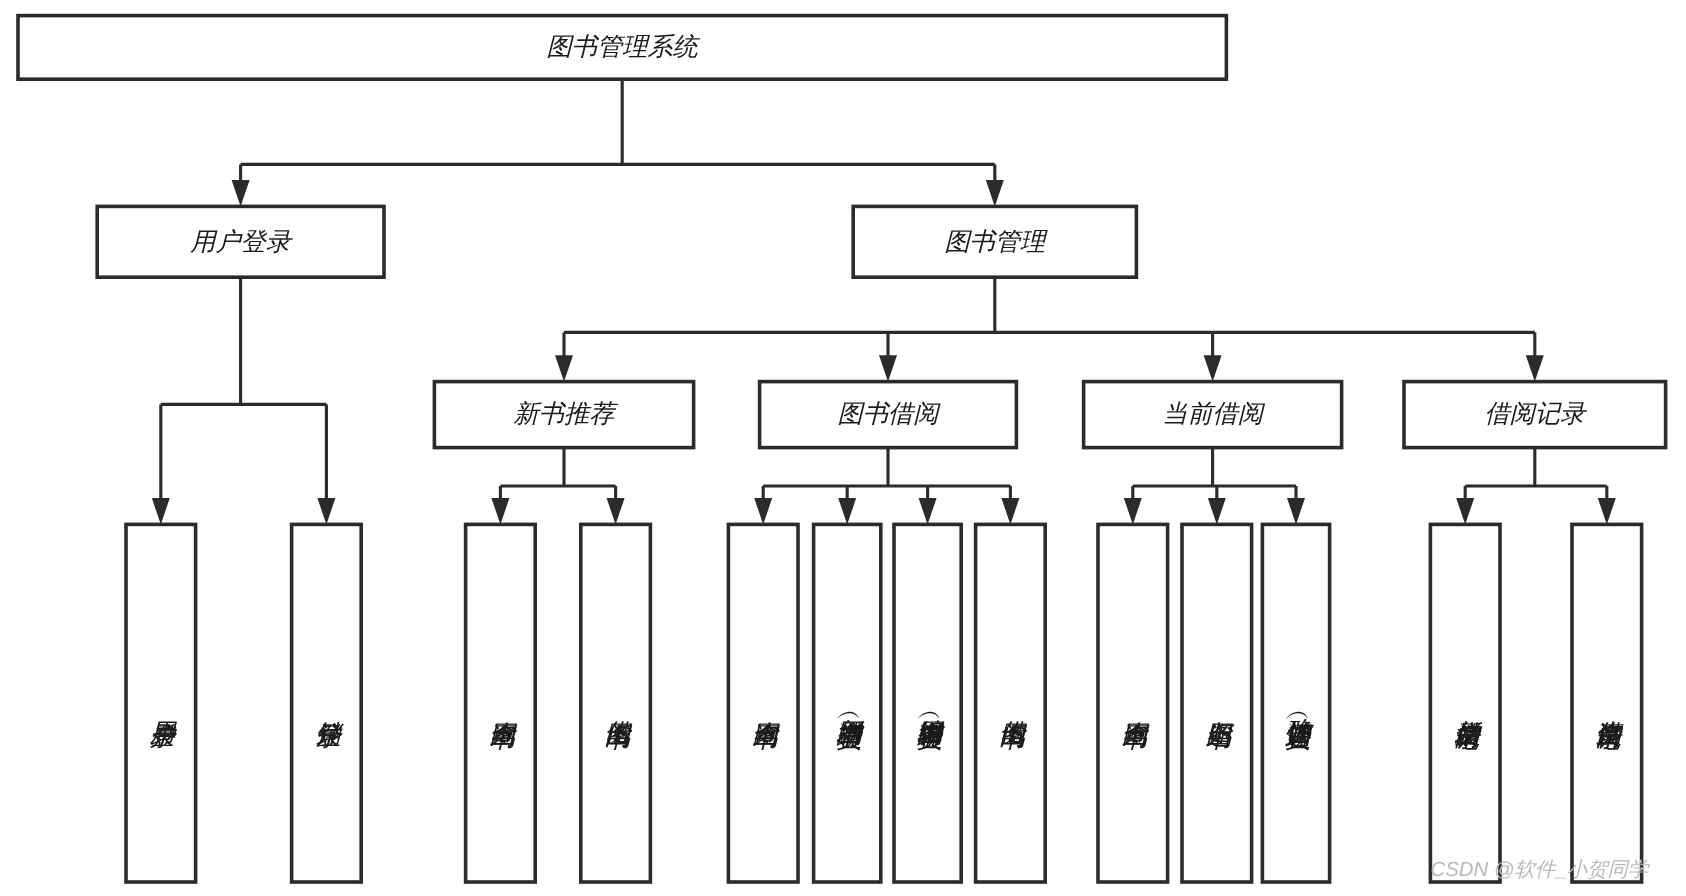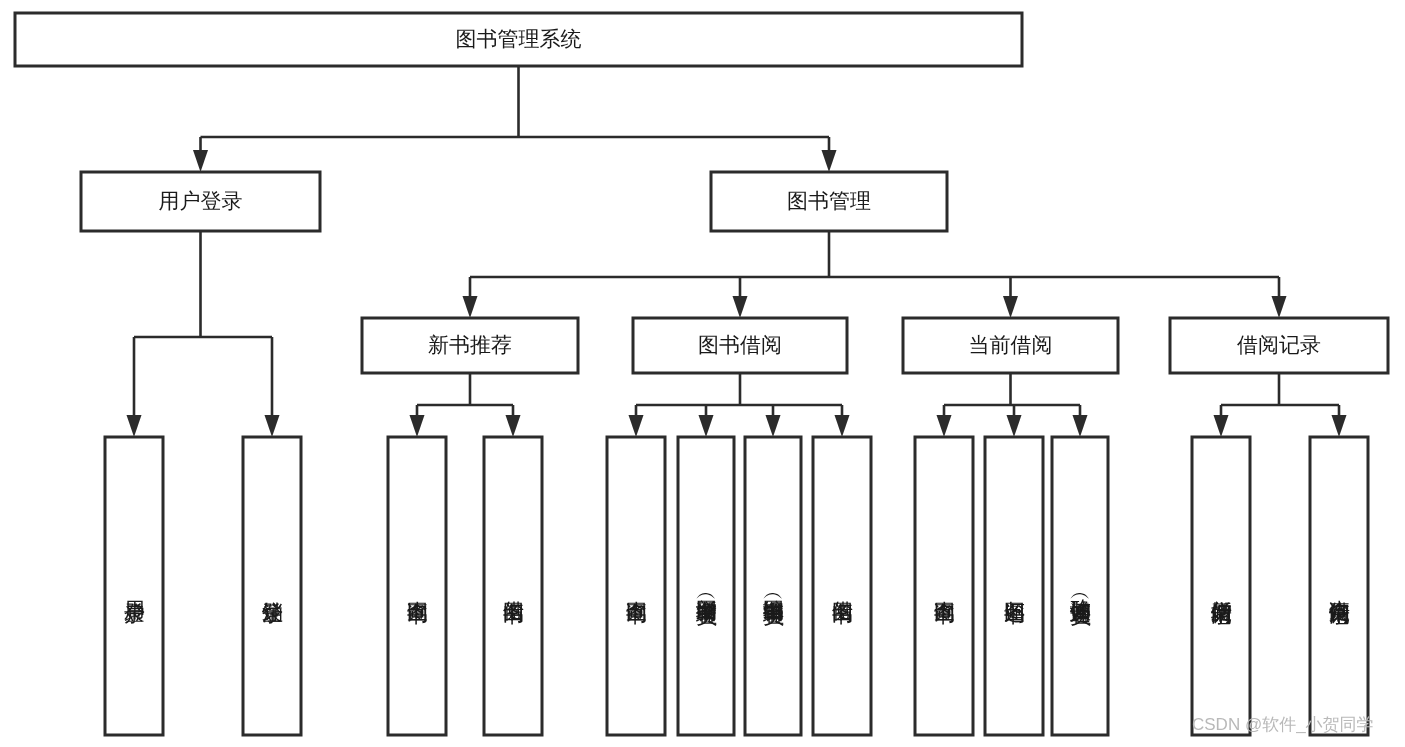--- a/index.html
+++ b/index.html
@@ -11,20 +11,21 @@
     width: 1405px;
     height: 747px;
     font-family: "Liberation Sans", "DejaVu Sans", sans-serif;
     overflow: hidden;
     position: relative;
   }
   #diagram-root {
     position: relative;
     width: 1405px;
     height: 747px;
+    font-style: italic;
   }
   svg.diagram-svg {
     position: absolute;
     top: 0;
     left: 0;
     width: 1405px;
     height: 747px;
   }
   .node-box {
     fill: #ffffff;

